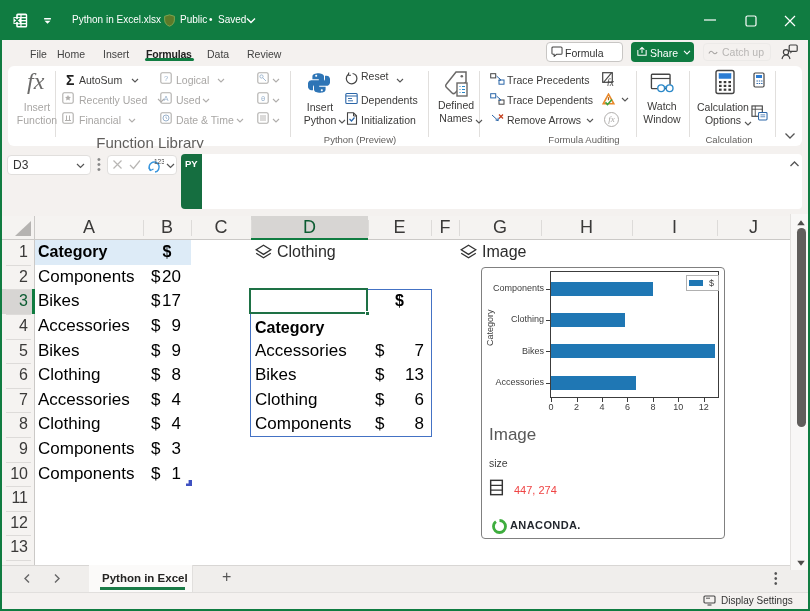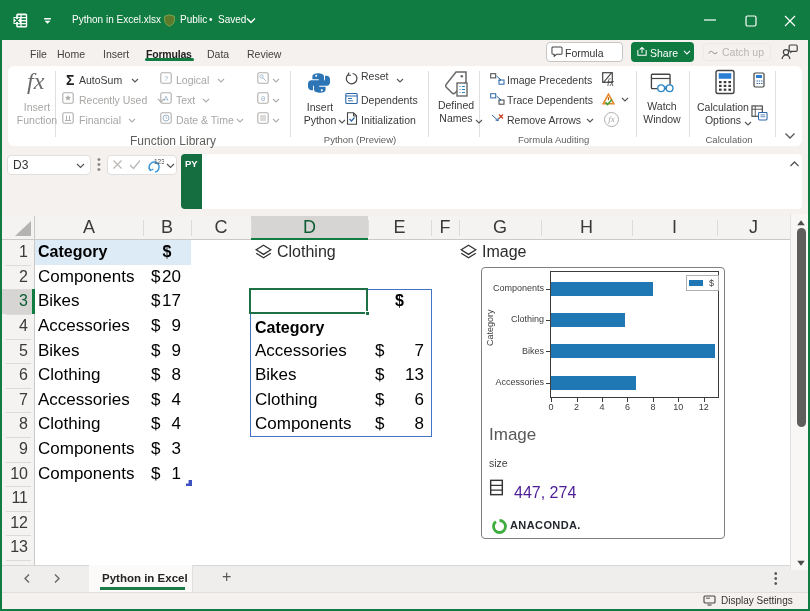--- a/index.html
+++ b/index.html
@@ -151,21 +151,21 @@
         <text x="6" y="8.8" font-size="7.5" fill="#9ab2cc" text-anchor="middle" font-family="Liberation Sans">?</text>
       </svg>
     <div class="abs" style="left:176px;top:8px;color:#a8a6a4;">Logical</div>
     <svg class="abs" style="left:217px;top:12px;" width="8" height="6" viewBox="0 0 8 6">
         <path d="M1 1l3 3 3-3" fill="none" stroke="#b0aeac" stroke-width="1.1"></path>
       </svg>
     <svg class="abs" style="left:160px;top:26px;" width="12" height="12" viewBox="0 0 12 12">
         <rect x="0.8" y="0.8" width="10.4" height="10.4" rx="1.5" fill="none" stroke="#b0aeac" stroke-width="1.1"></rect>
         <text x="6" y="8.8" font-size="7.5" fill="#9ab2cc" text-anchor="middle" font-family="Liberation Sans">A</text>
       </svg>
-    <div class="abs" style="left:176px;top:28px;color:#a8a6a4;">Text</div>
+    <div class="abs" style="left:176px;top:28px;color:#a8a6a4;">Used</div>
     <svg class="abs" style="left:202px;top:32px;" width="8" height="6" viewBox="0 0 8 6">
         <path d="M1 1l3 3 3-3" fill="none" stroke="#b0aeac" stroke-width="1.1"></path>
       </svg>
     <svg class="abs" style="left:160px;top:46px;" width="12" height="12" viewBox="0 0 12 12">
         <rect x="0.8" y="0.8" width="10.4" height="10.4" rx="1.5" fill="none" stroke="#b0aeac" stroke-width="1.1"></rect>
         <circle cx="6" cy="6" r="3" fill="none" stroke="#9ab2cc" stroke-width="1"></circle>
         <path d="M6 4.5V6l1.2.8" stroke="#9ab2cc" stroke-width="0.9" fill="none"></path>
       </svg>
     <div class="abs" style="left:176px;top:48px;color:#a8a6a4;">Date &amp; Time</div>
     <svg class="abs" style="left:236px;top:52px;" width="8" height="6" viewBox="0 0 8 6">
@@ -187,21 +187,21 @@
     <svg class="abs" style="left:272px;top:32px;" width="8" height="6" viewBox="0 0 8 6">
         <path d="M1 1l3 3 3-3" fill="none" stroke="#b0aeac" stroke-width="1.1"></path>
       </svg>
     <svg class="abs" style="left:257px;top:46px;" width="12" height="12" viewBox="0 0 12 12">
         <rect x="0.8" y="0.8" width="10.4" height="10.4" rx="1.5" fill="none" stroke="#b0aeac" stroke-width="1.1"></rect>
         <path d="M3 4h6M3 6h6M3 8h6" stroke="#b0aeac" stroke-width="0.9"></path>
       </svg>
     <svg class="abs" style="left:272px;top:52px;" width="8" height="6" viewBox="0 0 8 6">
         <path d="M1 1l3 3 3-3" fill="none" stroke="#b0aeac" stroke-width="1.1"></path>
       </svg>
-    <div class="abs" style="left:84px;top:68px;width:132px;text-align:right;font-size:12px;color:#605e5c;">Function Library</div>
+    <div class="abs" style="left:84px;top:68px;width:132px;text-align:center;font-size:15px;color:#605e5c;">Function Library</div>
 
     <svg class="abs" style="left:308px;top:6px;" width="22" height="22" viewBox="0 0 110 110">
       <path fill="#2e75b6" d="M54 6c-9 0-17 1-23 4-6 2-9 7-9 13v13h32v5H17c-7 0-13 4-16 12-3 8-3 18 0 26 3 8 8 12 15 12h9V76c0-8 7-15 16-15h26c7 0 13-6 13-13V23c0-6-4-11-10-13-6-3-11-4-16-4zm-13 8c3 0 5 2 5 5s-2 5-5 5-5-2-5-5 2-5 5-5z"></path>
       <path fill="#2e75b6" d="M56 104c9 0 17-1 23-4 6-2 9-7 9-13V74H56v-5h37c7 0 13-4 16-12 3-8 3-18 0-26-3-8-8-12-15-12h-9v15c0 8-7 15-16 15H43c-7 0-13 6-13 13v25c0 6 4 11 10 13 6 3 11 4 16 4zm13-8c-3 0-5-2-5-5s2-5 5-5 5 2 5 5-2 5-5 5z"></path>
     </svg>
     <div class="abs" style="left:296px;top:35px;width:48px;text-align:center;line-height:12.5px;">Insert<br>Python</div>
     <svg class="abs" style="left:338px;top:53px;" width="8" height="6" viewBox="0 0 8 6">
         <path d="M1 1l3 3 3-3" fill="none" stroke="#555" stroke-width="1.1"></path>
       </svg>
     <svg class="abs" style="left:345px;top:6px;" width="13" height="13" viewBox="0 0 13 13">
@@ -235,21 +235,21 @@
     <div class="abs" style="left:431px;top:33px;width:50px;text-align:center;line-height:12.5px;">Defined<br>Names</div>
     <svg class="abs" style="left:475px;top:53px;" width="8" height="6" viewBox="0 0 8 6">
         <path d="M1 1l3 3 3-3" fill="none" stroke="#555" stroke-width="1.1"></path>
       </svg>
 
     <svg class="abs" style="left:490px;top:7px;" width="15" height="12" viewBox="0 0 15 12">
         <rect x="0.7" y="0.7" width="5" height="4.2" fill="none" stroke="#444" stroke-width="1"></rect>
         <rect x="9" y="7" width="5" height="4.2" fill="none" stroke="#2b66a8" stroke-width="1"></rect>
         <path d="M6.5 3l4.5 4M9.2 5.2l1.8 1.8-2.4.4" fill="none" stroke="#2b66a8" stroke-width="1"></path>
       </svg>
-    <div class="abs" style="left:507px;top:8px;">Image Precedents</div>
+    <div class="abs" style="left:507px;top:8px;">Trace Precedents</div>
     <svg class="abs" style="left:490px;top:27px;" width="15" height="12" viewBox="0 0 15 12">
         <rect x="0.7" y="0.7" width="5" height="4.2" fill="none" stroke="#2b66a8" stroke-width="1"></rect>
         <rect x="9" y="7" width="5" height="4.2" fill="none" stroke="#444" stroke-width="1"></rect>
         <path d="M6.5 3l4.5 4M9.2 5.2l1.8 1.8-2.4.4" fill="none" stroke="#2b66a8" stroke-width="1"></path>
       </svg>
     <div class="abs" style="left:507px;top:28px;">Trace Dependents</div>
     <svg class="abs" style="left:490px;top:47px;" width="15" height="12" viewBox="0 0 15 12">
         <path d="M2 2l6 5.5M5.5 7l2.8.6-.2-2.8" fill="none" stroke="#2b66a8" stroke-width="1"></path>
         <path d="M9 1.5l4 4M13 1.5l-4 4" stroke="#c43e1c" stroke-width="1.2"></path>
       </svg>
@@ -264,21 +264,21 @@
       </svg>
     <svg class="abs" style="left:602px;top:27px;" width="14" height="13" viewBox="0 0 14 13">
         <path d="M6.5 1.2l5.3 9.6H1.2z" fill="none" stroke="#e8892c" stroke-width="1.6"></path>
         <path d="M6.5 4.2v3" stroke="#b26013" stroke-width="1.2"></path>
         <path d="M3.5 9.2l2 2.3 4.5-5" fill="none" stroke="#3da33d" stroke-width="1.5"></path>
       </svg>
     <svg class="abs" style="left:621px;top:31px;" width="8" height="6" viewBox="0 0 8 6">
         <path d="M1 1l3 3 3-3" fill="none" stroke="#555" stroke-width="1.1"></path>
       </svg>
     <div class="abs" style="left:604px;top:46px;width:15px;height:15px;border:1px solid #b0aeac;border-radius:50%;font-family:'Liberation Serif',serif;font-style:italic;font-size:9px;color:#a8a6a4;text-align:center;line-height:13px;">fx</div>
-    <div class="abs" style="left:518px;top:68px;width:132px;text-align:left;font-size:9.5px;color:#605e5c;">Formula Auditing</div>
+    <div class="abs" style="left:518px;top:68px;width:132px;text-align:center;font-size:9.5px;color:#605e5c;">Formula Auditing</div>
 
     <svg class="abs" style="left:650px;top:7px;" width="24" height="22" viewBox="0 0 28 26">
       <rect x="1.5" y="1.5" width="22" height="17" rx="1" fill="none" stroke="#444" stroke-width="1.6"></rect>
       <path d="M1.5 6.5h22" stroke="#444" stroke-width="1.4"></path>
       <circle cx="13" cy="18" r="4" fill="#fff" stroke="#2b88c8" stroke-width="1.6"></circle>
       <circle cx="23" cy="18" r="4" fill="#fff" stroke="#2b88c8" stroke-width="1.6"></circle>
       <path d="M17 17.2c1-1 2-1 3 0" fill="none" stroke="#2b88c8" stroke-width="1.4"></path>
     </svg>
     <div class="abs" style="left:640px;top:34px;width:44px;text-align:center;line-height:12.5px;">Watch<br>Window</div>
 
@@ -548,21 +548,21 @@
     <div class="abs" style="left:686px;top:59px;width:33px;height:16px;background:#fff;border:1px solid #b0b0b0;"></div>
     <div class="abs" style="left:689px;top:63.5px;width:14px;height:6.5px;background:#1f77b4;"></div>
     <div class="abs" style="left:709px;top:62px;font-size:9px;color:#3c3c3c;">$</div>
 
     <div class="abs" style="left:489px;top:209px;font-size:17px;color:#595959;">Image</div>
     <div class="abs" style="left:489px;top:241px;font-size:10.5px;color:#404040;">size</div>
     <svg class="abs" style="left:489px;top:263px;" width="15" height="17" viewBox="0 0 15 19">
       <rect x="1" y="1.5" width="13" height="16" fill="none" stroke="#333" stroke-width="1.6"></rect>
       <path d="M1 7h13M1 12.5h13" stroke="#333" stroke-width="1.4"></path>
     </svg>
-    <div class="abs" style="left:514px;top:268px;font-size:16px;color:#4c1d95;">447, 274</div>
+    <div class="abs" style="left:514px;top:268px;font-size:11px;color:#ef4444;">447, 274</div>
     <svg class="abs" style="left:491px;top:302px;" width="17" height="17" viewBox="0 0 17 17">
       <g transform="rotate(-90 8.5 8.5)">
           <circle cx="8.5" cy="8.5" r="6" fill="none" stroke="#3EAD3E" stroke-width="2.8" stroke-dasharray="33 4.7"></circle>
         </g>
     </svg>
     <div class="abs" style="left:510px;top:303px;font-size:11px;font-weight:bold;color:#23272e;letter-spacing:0.4px;">ANACONDA.</div>
   </div>
 
   <div class="abs" style="left:2px;top:565px;width:806px;height:27px;background:#f0eeec;border-top:1px solid #d8d6d4;"></div>
   <div id="tabbar" class="abs" style="left:0;top:565px;width:810px;height:27px;">

